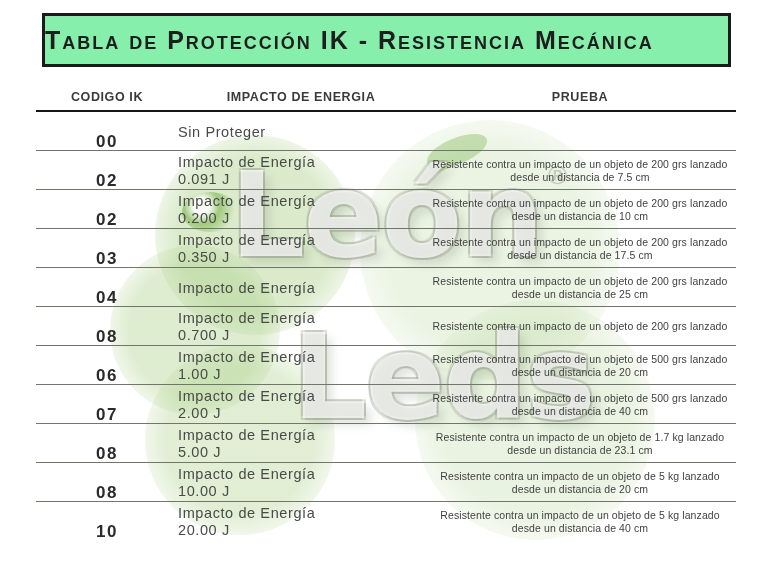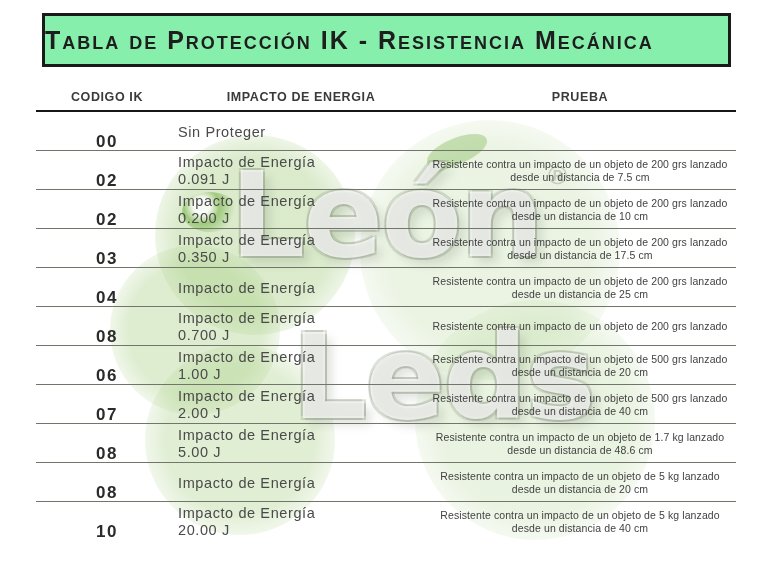--- a/index.html
+++ b/index.html
@@ -259,28 +259,29 @@
     </div>
 
     <div class="row">
       <div class="cell-code">08</div>
       <div class="cell-energy">
         <div>Impacto de Energía</div>
         <div>5.00 J</div>
       </div>
       <div class="cell-test">
         <div>Resistente contra un impacto de un objeto de 1.7 kg lanzado</div>
-        <div>desde un distancia de 48.6 cm</div>
+        <div>desde un distancia de 23.1 cm</div>
       </div>
     </div>
 
     <div class="row">
       <div class="cell-code">08</div>
       <div class="cell-energy">
         <div>Impacto de Energía</div>
+        <div>10.00 J</div>
       </div>
       <div class="cell-test">
         <div>Resistente contra un impacto de un objeto de 5 kg lanzado</div>
         <div>desde un distancia de 20 cm</div>
       </div>
     </div>
 
     <div class="row">
       <div class="cell-code">10</div>
       <div class="cell-energy">

